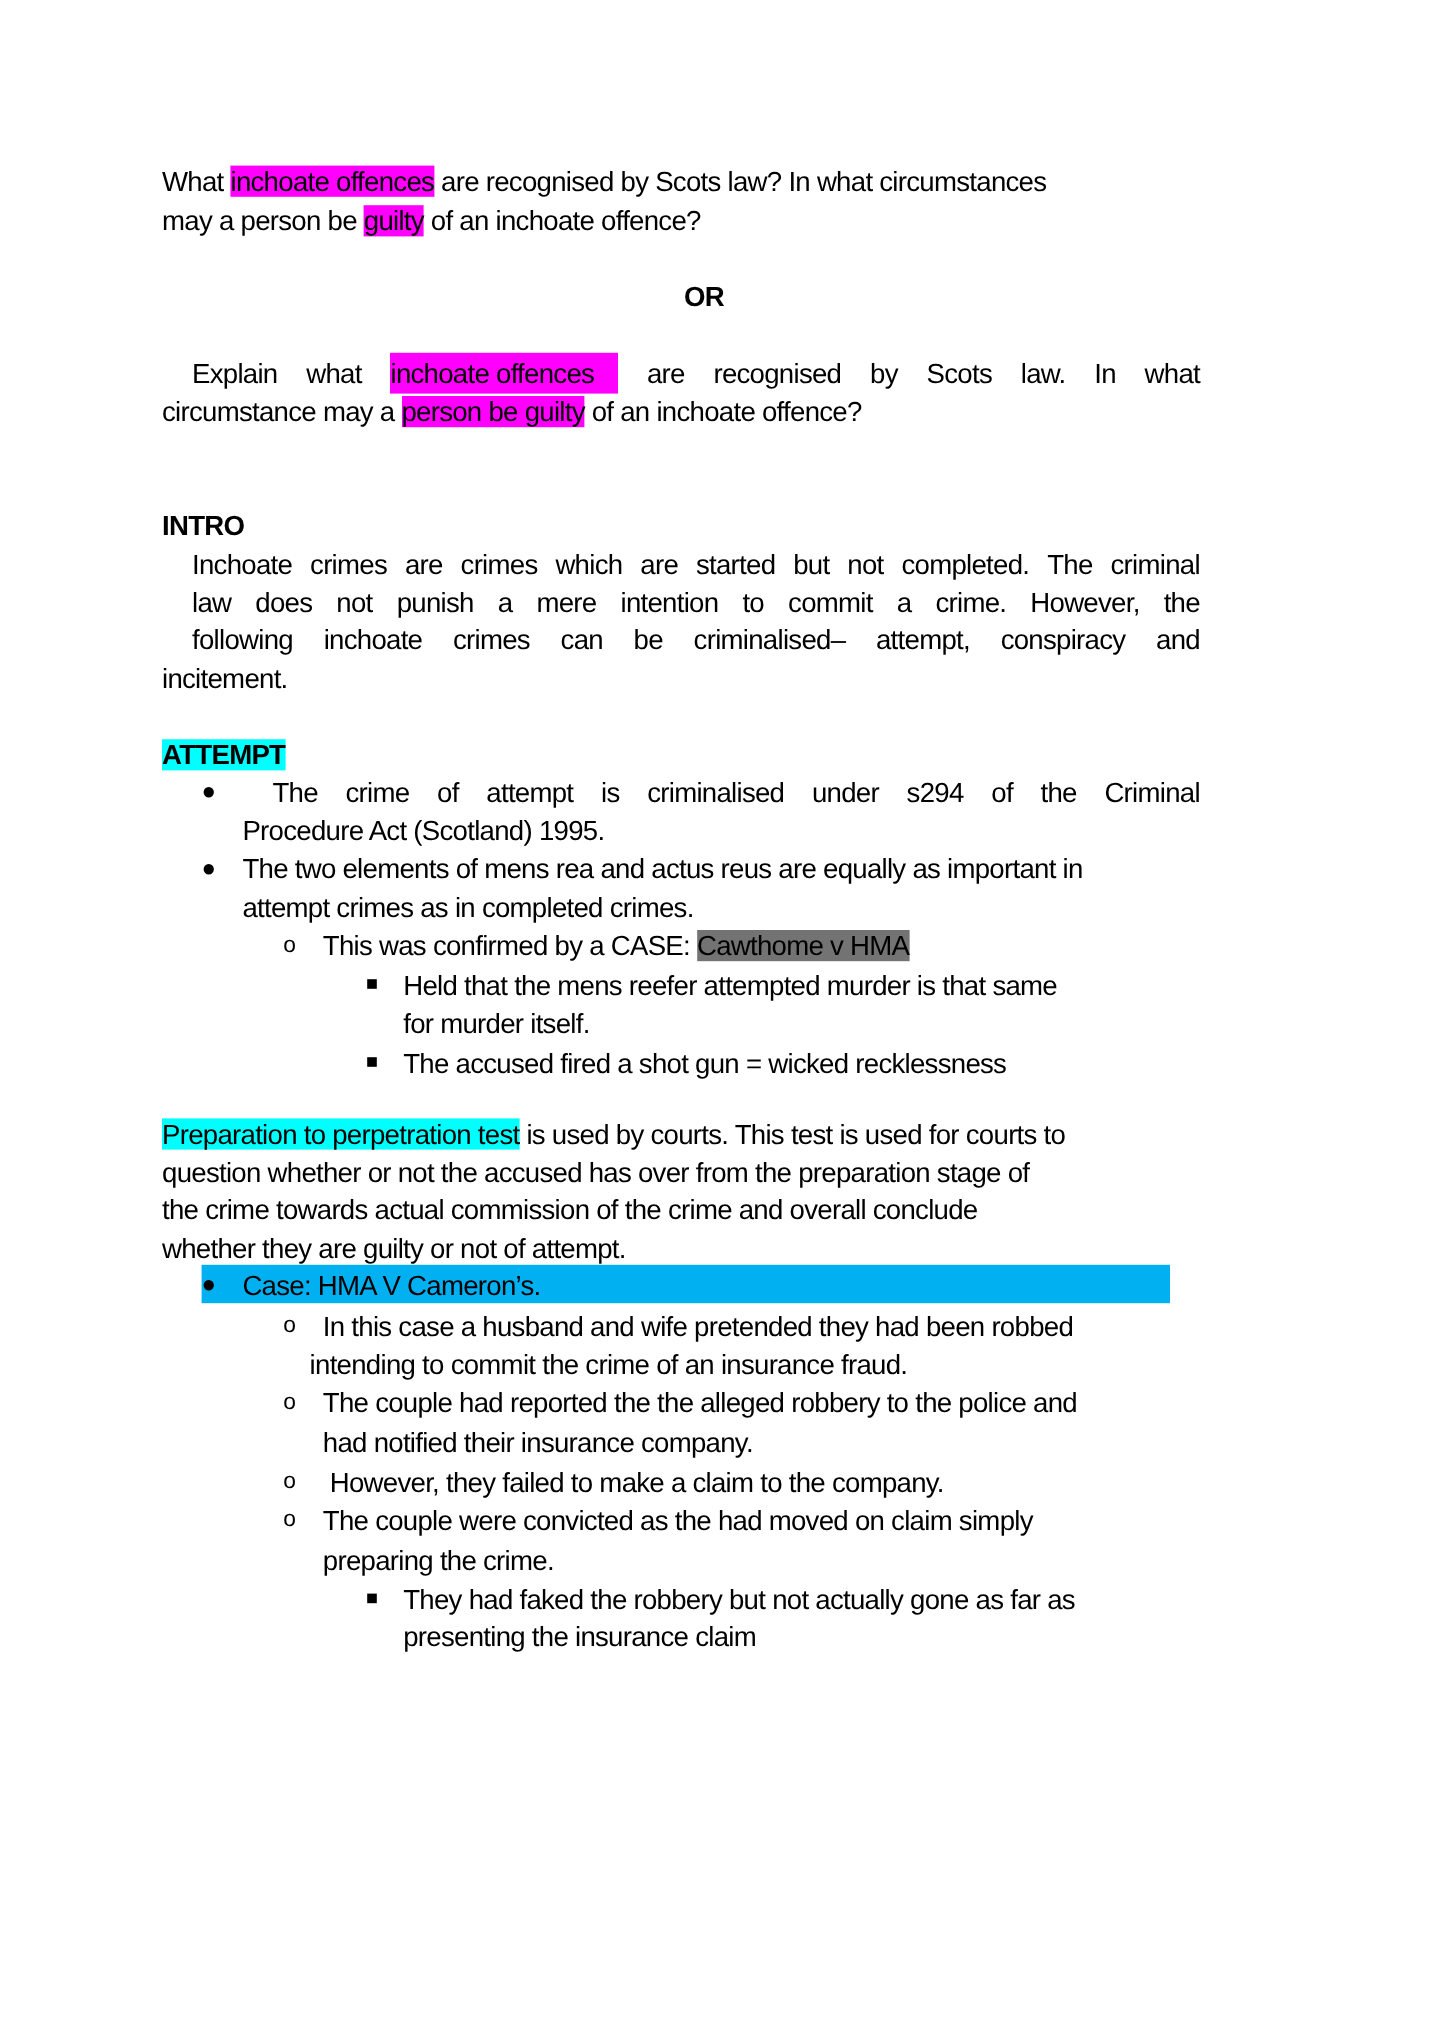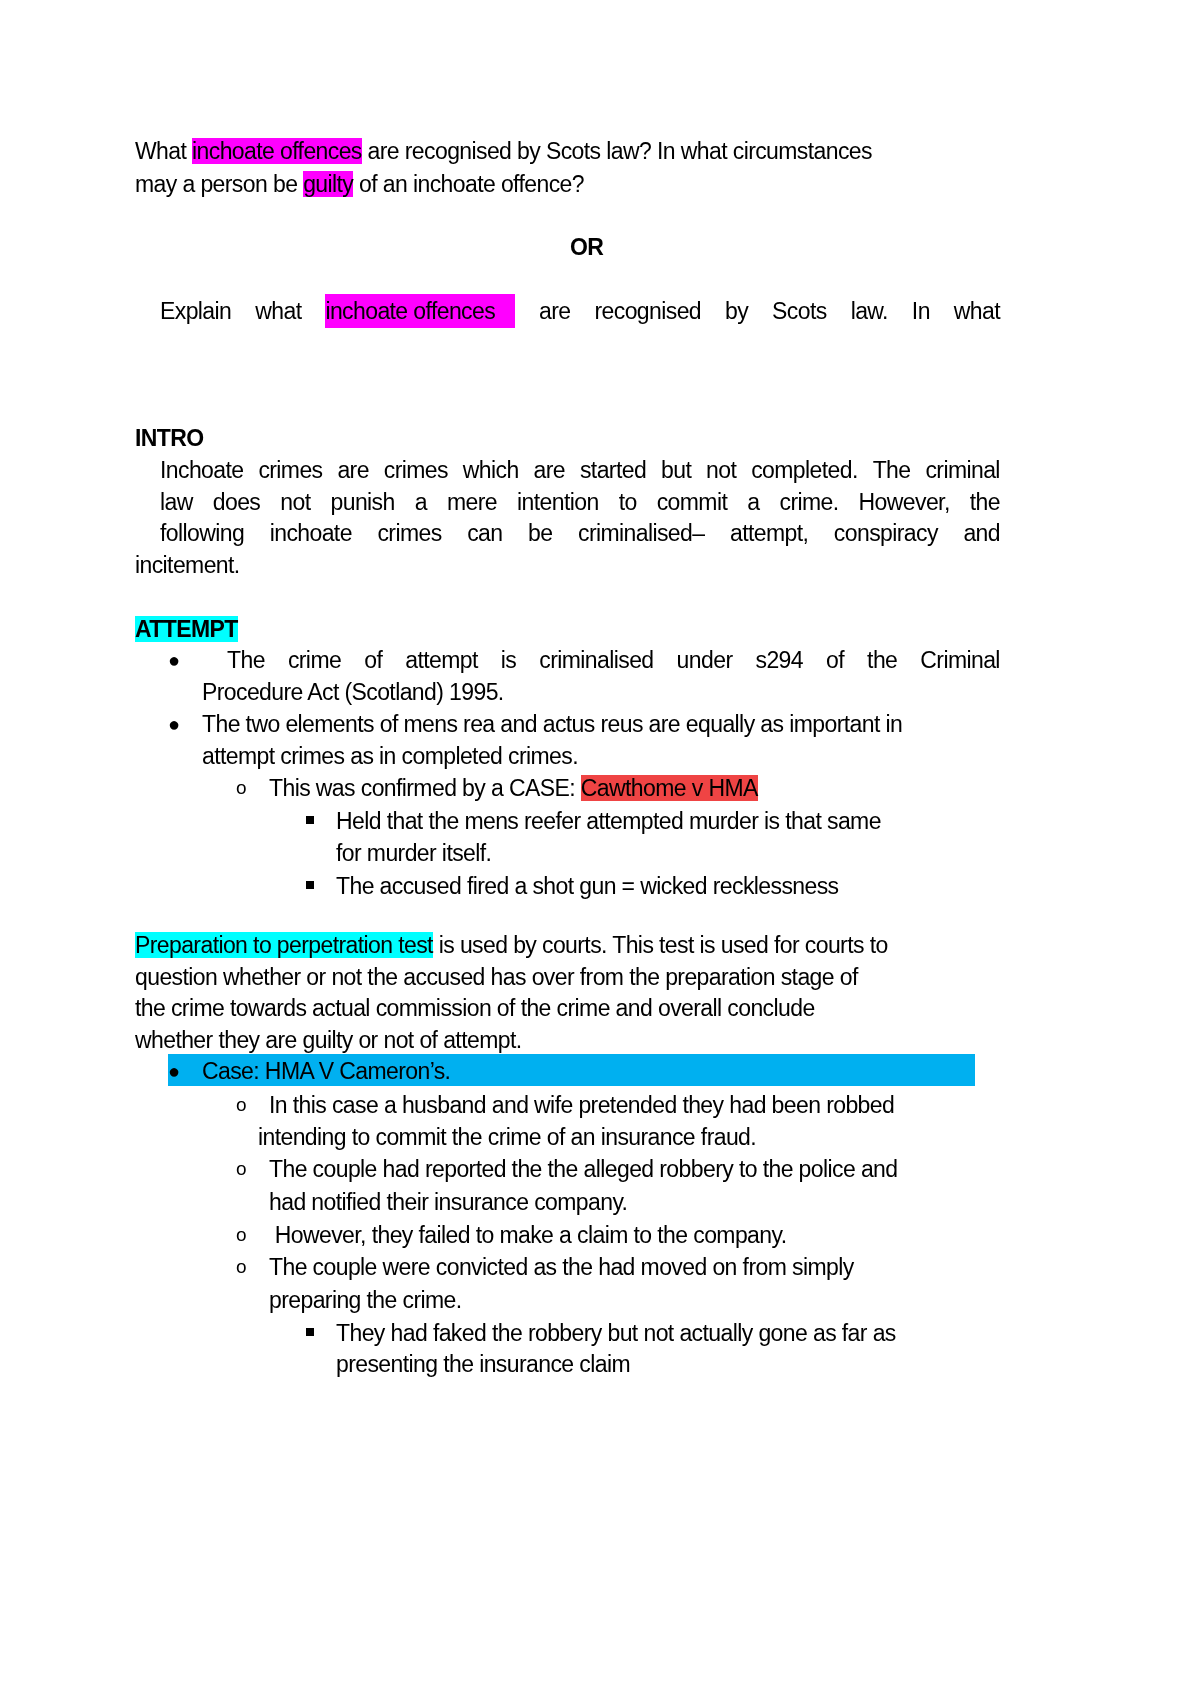--- a/index.html
+++ b/index.html
@@ -3,21 +3,21 @@
 <meta charset="utf-8">
 <style>
   html, body { margin: 0; padding: 0; background: #ffffff; }
   body { width: 1200px; height: 1698px; position: relative; overflow: hidden;
          font-family: "Liberation Sans", sans-serif; color: #000; }
   .page { position: absolute; left: 0; top: 0; width: 1200px; height: 1684px; background: #fff; }
   .line { position: absolute; font-size: 23px; line-height: 34px; white-space: nowrap; letter-spacing: -0.6px; }
   .just { display: flex; justify-content: space-between; margin-left: 25px; }
   .hl-magenta { background: #ff00ff; }
   .hl-cyan { background: #00ffff; }
-  .hl-blue { background: #ef4444; }
+  .hl-blue { background: #737373; }
   .bold { font-weight: bold; }
   .bullet-dot { position: absolute; font-size: 20px; line-height: 34px; }
   .bullet-o { position: absolute; font-size: 19px; line-height: 34px; }
   .bullet-sq { position: absolute; width: 8px; height: 8px; background: #000; }
   .band { position: absolute; background: #00b0f0; }
 </style>
 </head>
 <body>
 
 <div class="page">
@@ -35,20 +35,23 @@
     <span>Explain</span>
     <span>what</span>
     <span class="hl-magenta" style="padding-right:20px;">inchoate offences</span>
     <span>are</span>
     <span>recognised</span>
     <span>by</span>
     <span>Scots</span>
     <span>law.</span>
     <span>In</span>
     <span>what</span>
+  </div>
+  <div class="line" style="left:135px; top:326px;">
+    <span>circumstance may a </span><span class="hl-magenta">person be guilty</span><span> of an inchoate offence?</span>
   </div>
 
   <div class="line bold" style="left:135px; top:421px;text-align:right;">INTRO</div>
   <div class="line just" style="left:135px; top:453px; width:840px;">
     <span>Inchoate</span>
       <span>crimes</span>
       <span>are</span>
       <span>crimes</span>
       <span>which</span>
       <span>are</span>
@@ -139,20 +142,20 @@
   <div class="line" style="left:258px; top:1120px;">intending to commit the crime of an insurance fraud.</div>
 
   <span class="bullet-o" style="left:236px; top:1152px;">o</span>
   <div class="line" style="left:269px; top:1152px;">The couple had reported the the alleged robbery to the police and</div>
   <div class="line" style="left:269px; top:1185px;">had notified their insurance company.</div>
 
   <span class="bullet-o" style="left:236px; top:1218px;">o</span>
   <div class="line" style="left:269px; top:1218px; white-space:pre;text-align:center;"> However, they failed to make a claim to the company.</div>
 
   <span class="bullet-o" style="left:236px; top:1250px;">o</span>
-  <div class="line" style="left:269px; top:1250px;">The couple were convicted as the had moved on from simply</div>
+  <div class="line" style="left:269px; top:1250px;">The couple were convicted as the had moved on claim simply</div>
   <div class="line" style="left:269px; top:1283px;">preparing the crime.</div>
 
   <span class="bullet-sq" style="left:306px; top:1328px;"></span>
   <div class="line" style="left:336px; top:1316px;">They had faked the robbery but not actually gone as far as</div>
   <div class="line" style="left:336px; top:1347px;">presenting the insurance claim</div>
 
 </div>
 
 </body></html>

